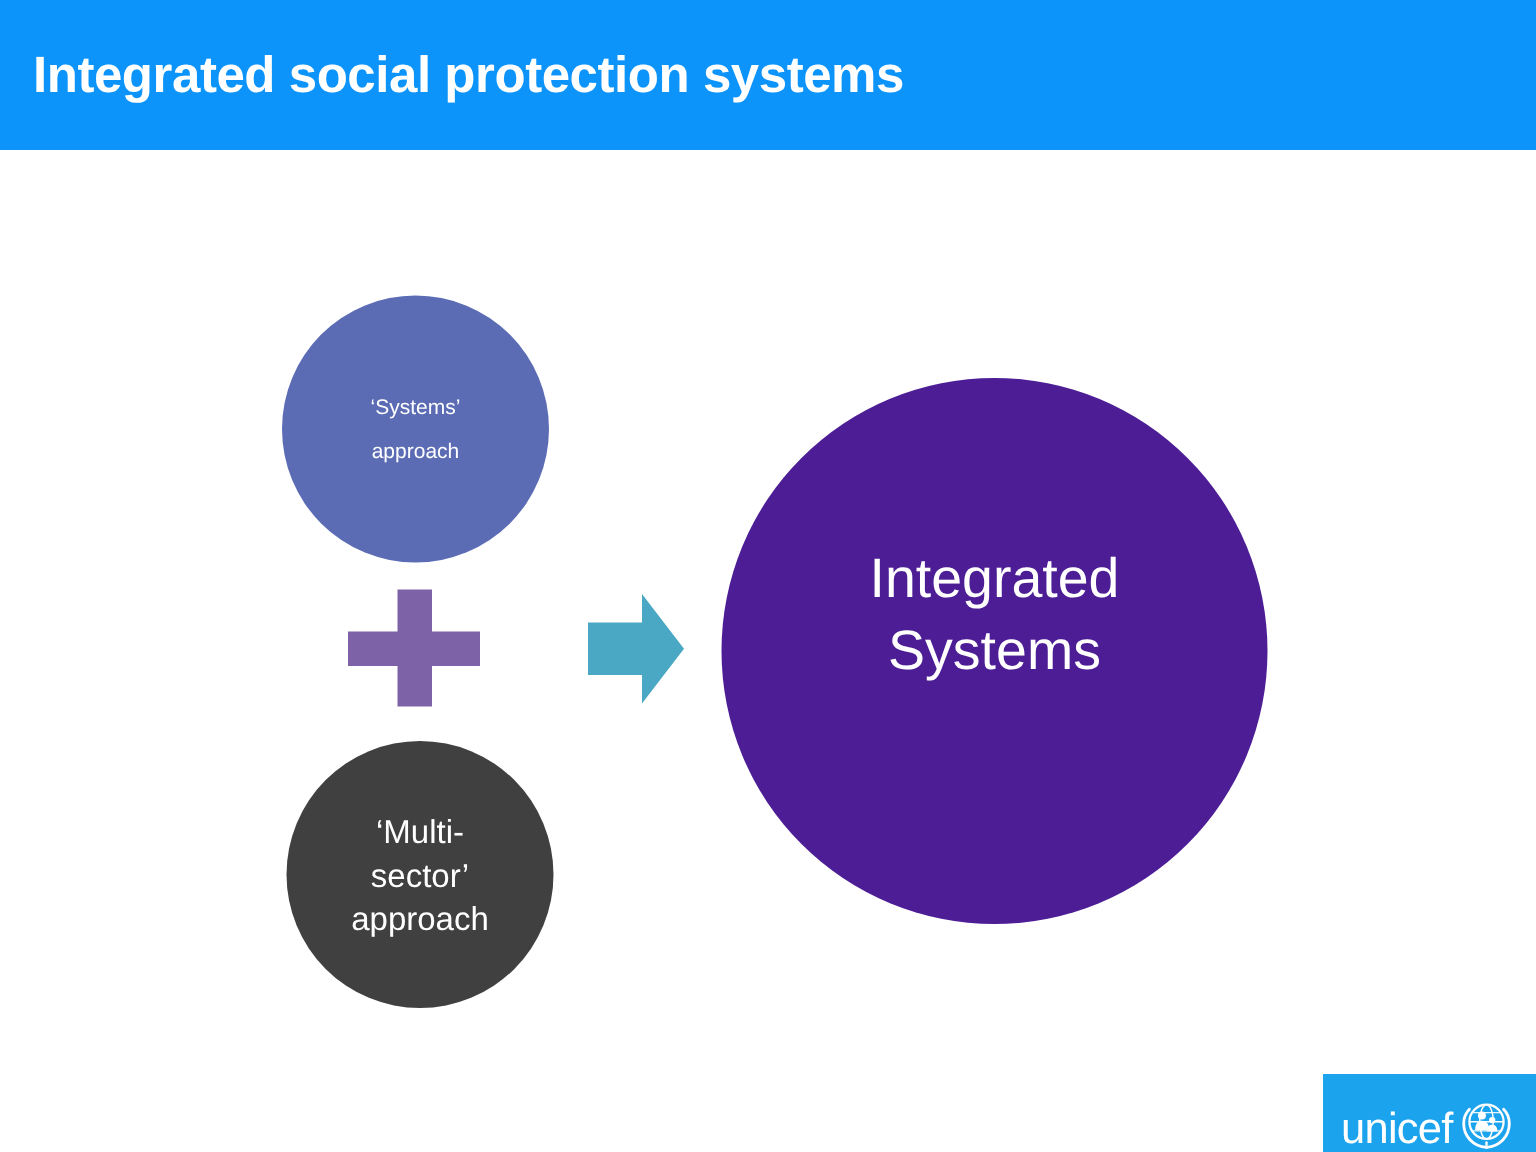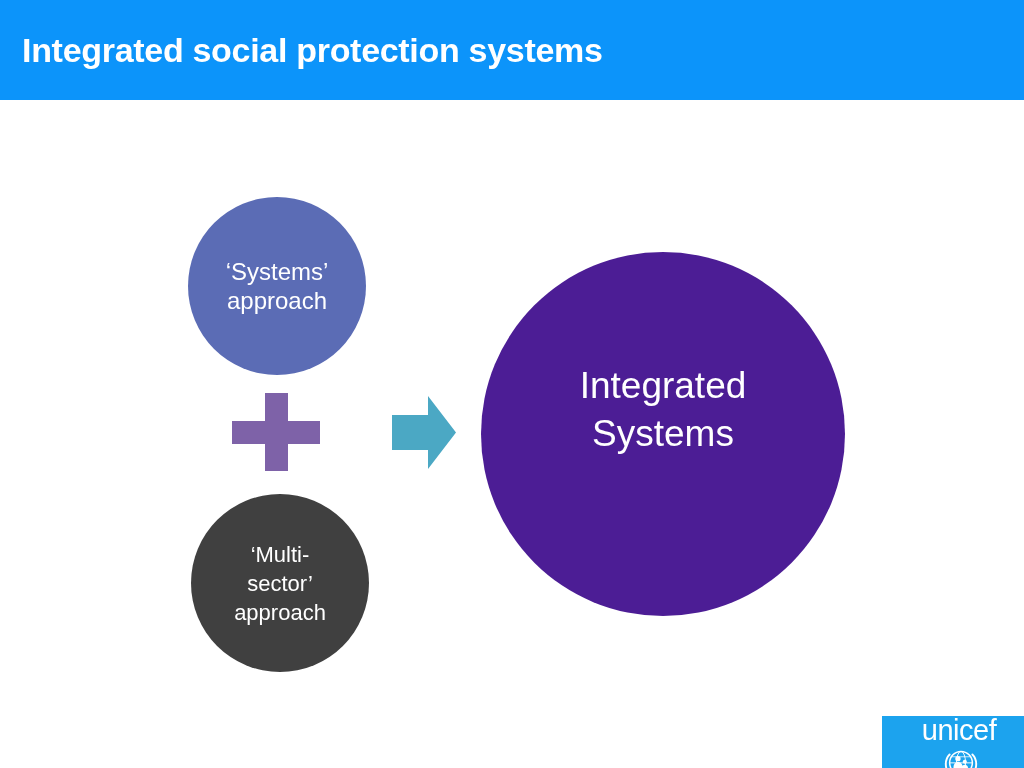--- a/index.html
+++ b/index.html
@@ -74,21 +74,21 @@
     text-align: center;
   }
 
   
   #circle-systems {
     left: 188px;
     top: 97px;
     width: 178px;
     height: 178px;
     background: #5B6CB5;
-    font-size: 24px;
+    font-size: 14px;
     line-height: 29px;
   }
 
   
   #circle-multisector {
     left: 191px;
     top: 394px;
     width: 178px;
     height: 178px;
     background: #404040;
@@ -143,25 +143,24 @@
 
   
   #unicef-logo {
     position: absolute;
     left: 882px;
     top: 716px;
     width: 142px;
     height: 52px;
     background: #1CA3EE;
     display: flex;
-    align-items: center;
+    align-items: flex-end;
     justify-content: flex-start;
     box-sizing: border-box;
     padding-left: 12px;
-    flex-direction: column;
   }
   #unicef-wordmark {
     font-family: "Liberation Sans", sans-serif;
     font-size: 29px;
     font-weight: normal;
     color: #ffffff;
     letter-spacing: -0.5px;
     line-height: 29px;
   }
   #un-emblem {

